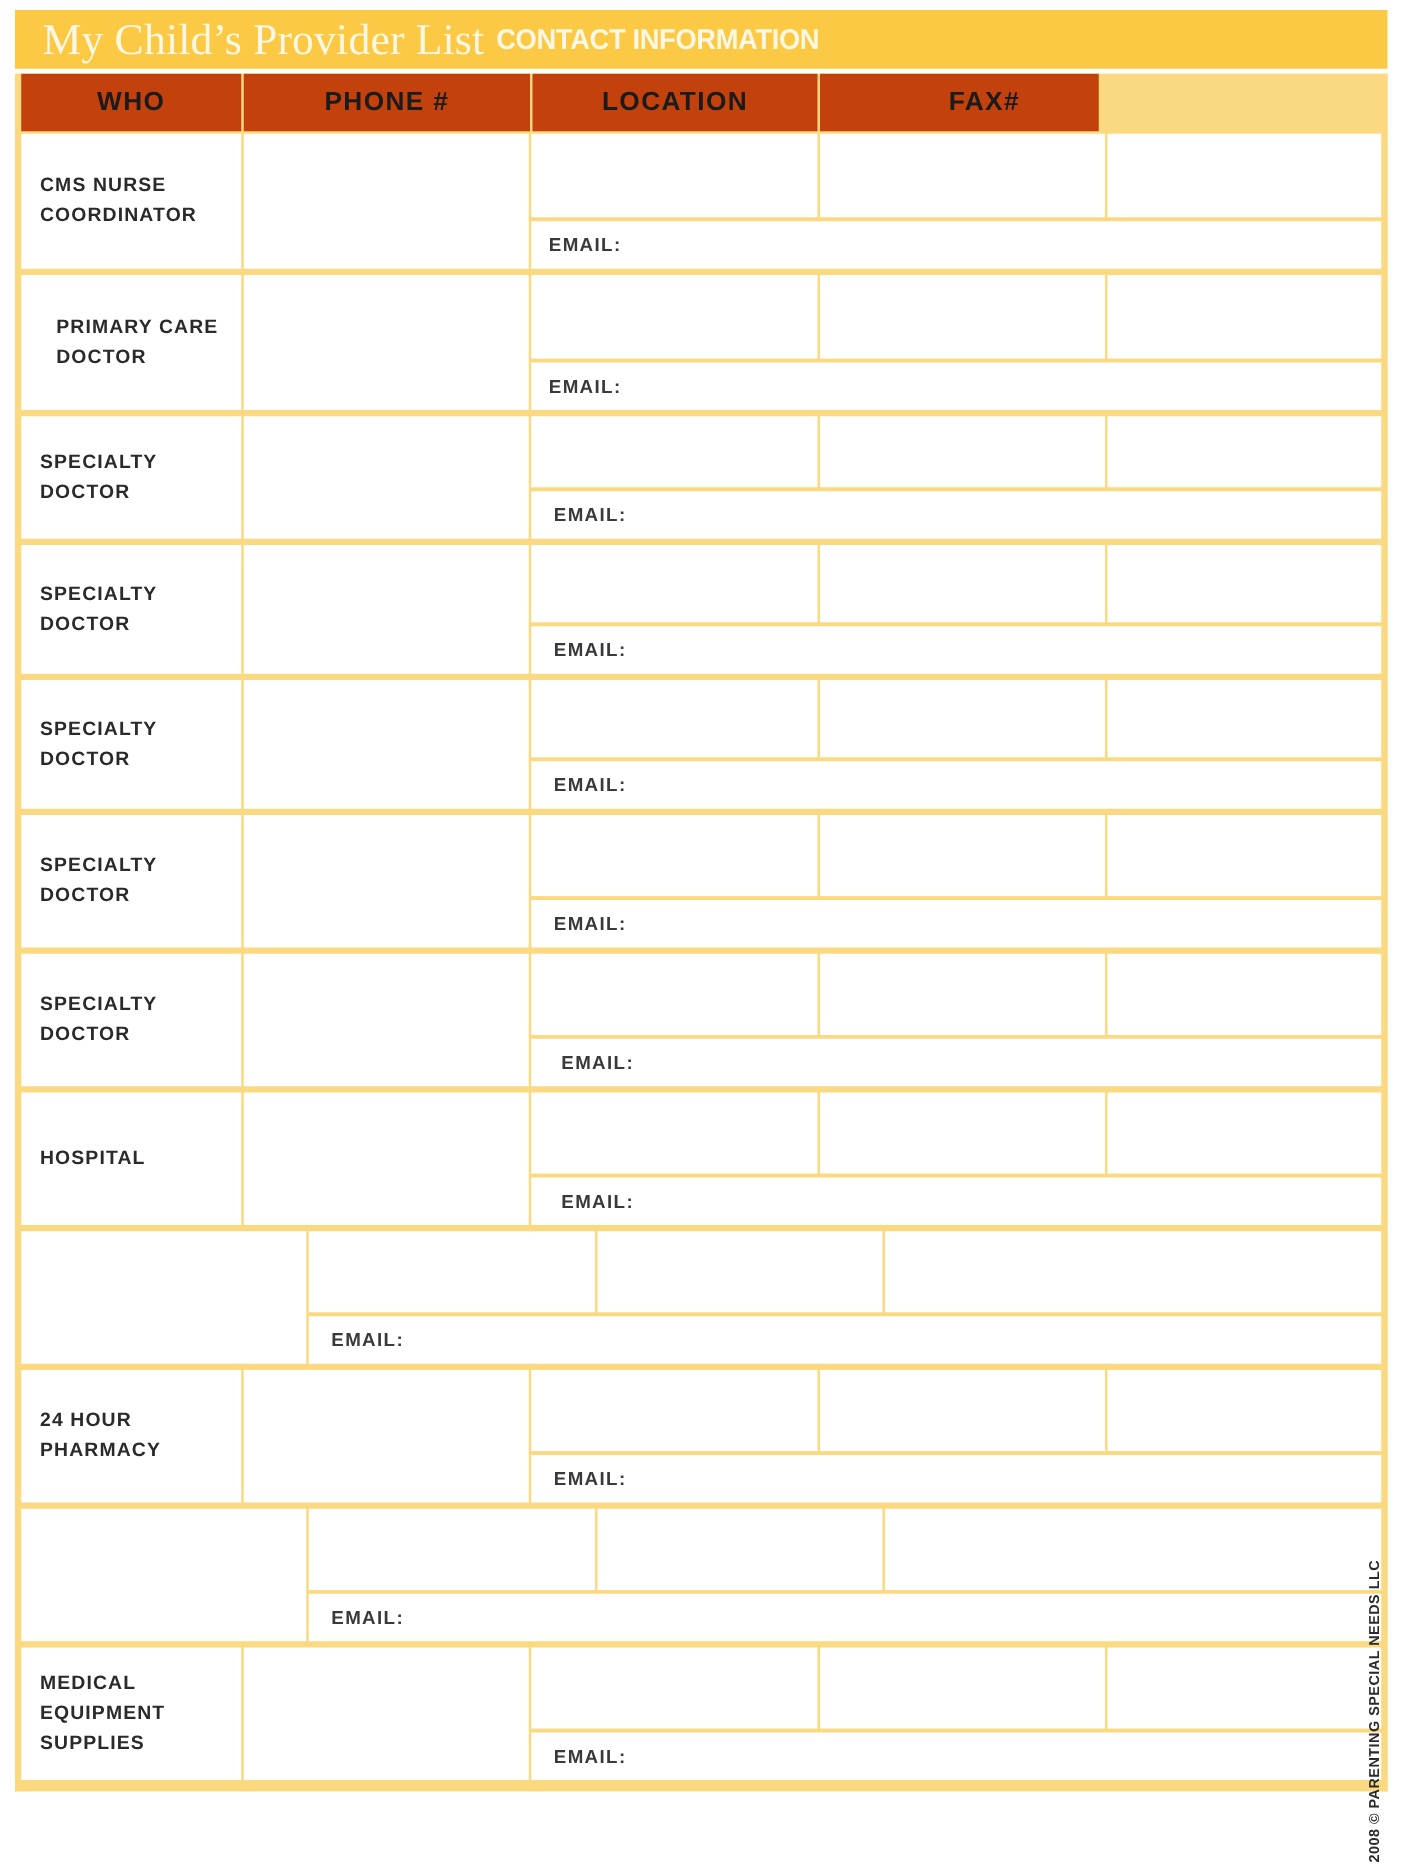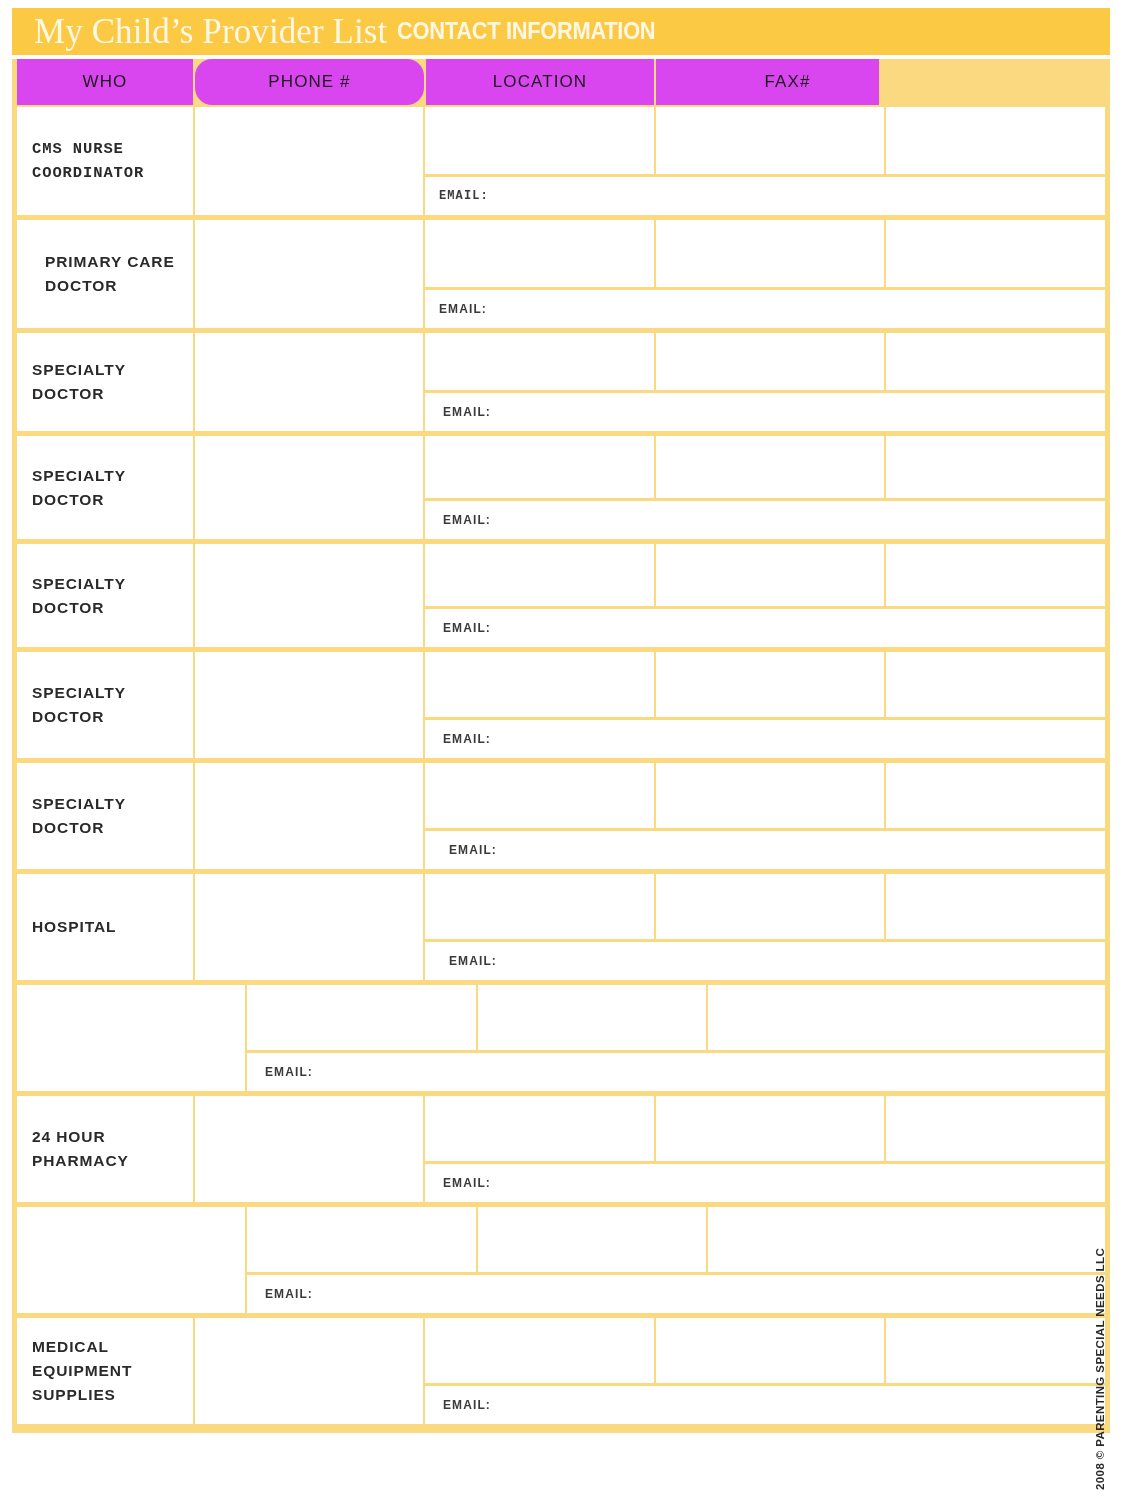--- a/index.html
+++ b/index.html
@@ -70,46 +70,46 @@
     background: #fbd981;
   }
 
   
   .colhead {
     display: flex;
     height: 46px;
     background: #fbd981;
   }
   .colhead .cell {
-    background: #d946ef;
+    background: #c2410c;
     display: flex;
     align-items: center;
     justify-content: center;
-    font-weight: normal;
-    font-size: 17px;
+    font-weight: bold;
+    font-size: 21px;
     letter-spacing: 1.1px;
     color: #1b1b1b;
     box-sizing: border-box;
     margin-right: 2px;
   }
   .colhead .cell:last-child { margin-right: 0; padding-left: 40px; }
 
   .c-who   { width: 176px; }
   .c-name  { width: 228px; }
-  .c-phone { width: 229px; border-radius: 17px; }
+  .c-phone { width: 229px; }
   .c-loc   { width: 228px; }
   .c-fax   { width: 223px; }
 
   
   .prow {
     display: flex;
     background: #fbd981;
     border-top: 5px solid #fbd981;
   }
-  .prow:first-of-type { border-top: 2px solid #fbd981; font-family: Liberation Mono, monospace; }
+  .prow:first-of-type { border-top: 2px solid #fbd981; }
 
   .who-cell {
     width: 176px;
     background: #ffffff;
     box-sizing: border-box;
     display: flex;
     align-items: center;
     padding-left: 15px;
     padding-right: 6px;
     margin-right: 2px;
@@ -150,21 +150,21 @@
     background: #fbd981;
     border-top: 3px solid #fbd981;
   }
   .email-cell {
     flex: 1;
     background: #ffffff;
     box-sizing: border-box;
     display: flex;
     align-items: center;
     font-weight: bold;
-    font-size: 12px;
+    font-size: 15px;
     letter-spacing: 1.1px;
     color: #3a3a3a;
     height: 38px;
   }
 
   
   .copyright {
     position: absolute;
     right: 2px;
     bottom: 10px;

